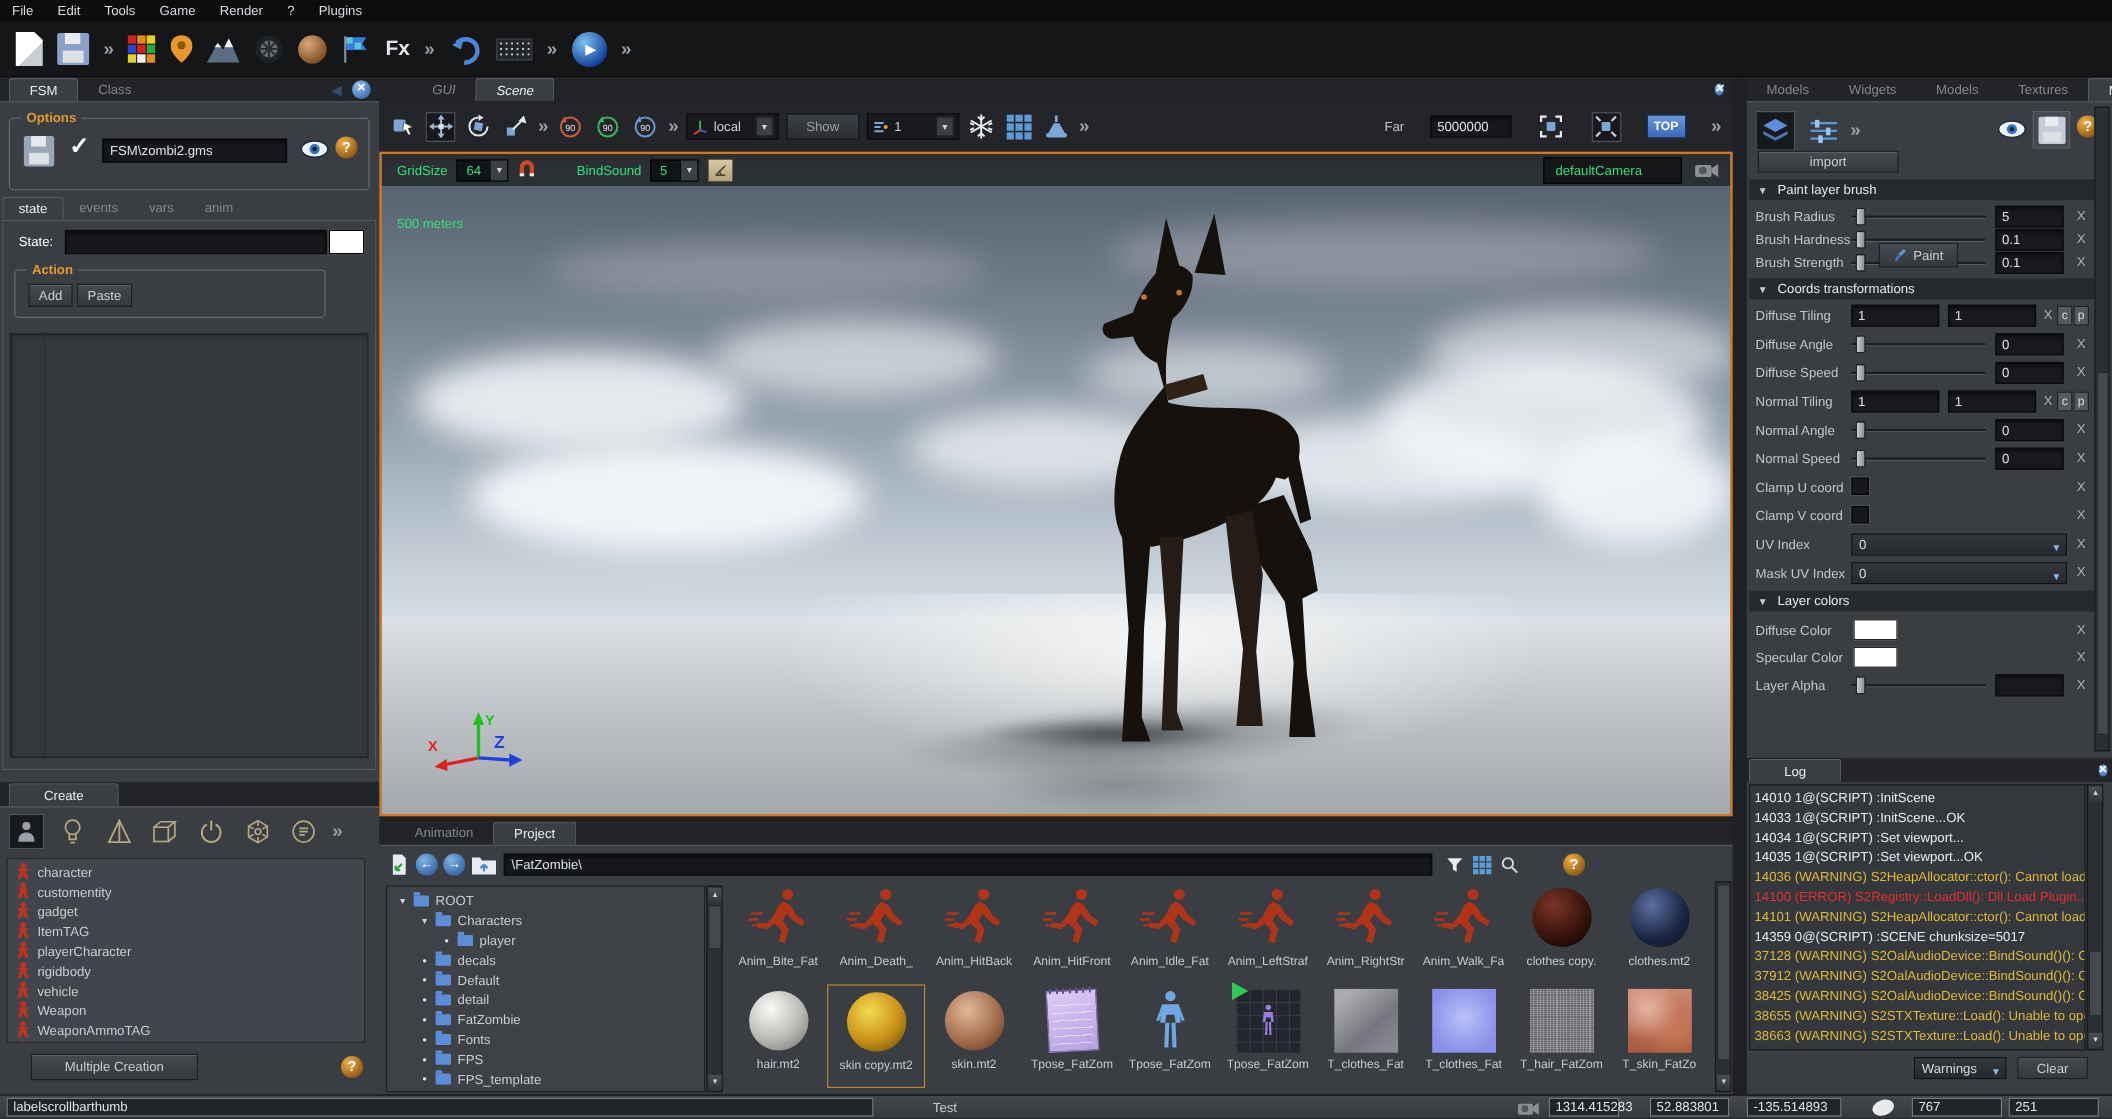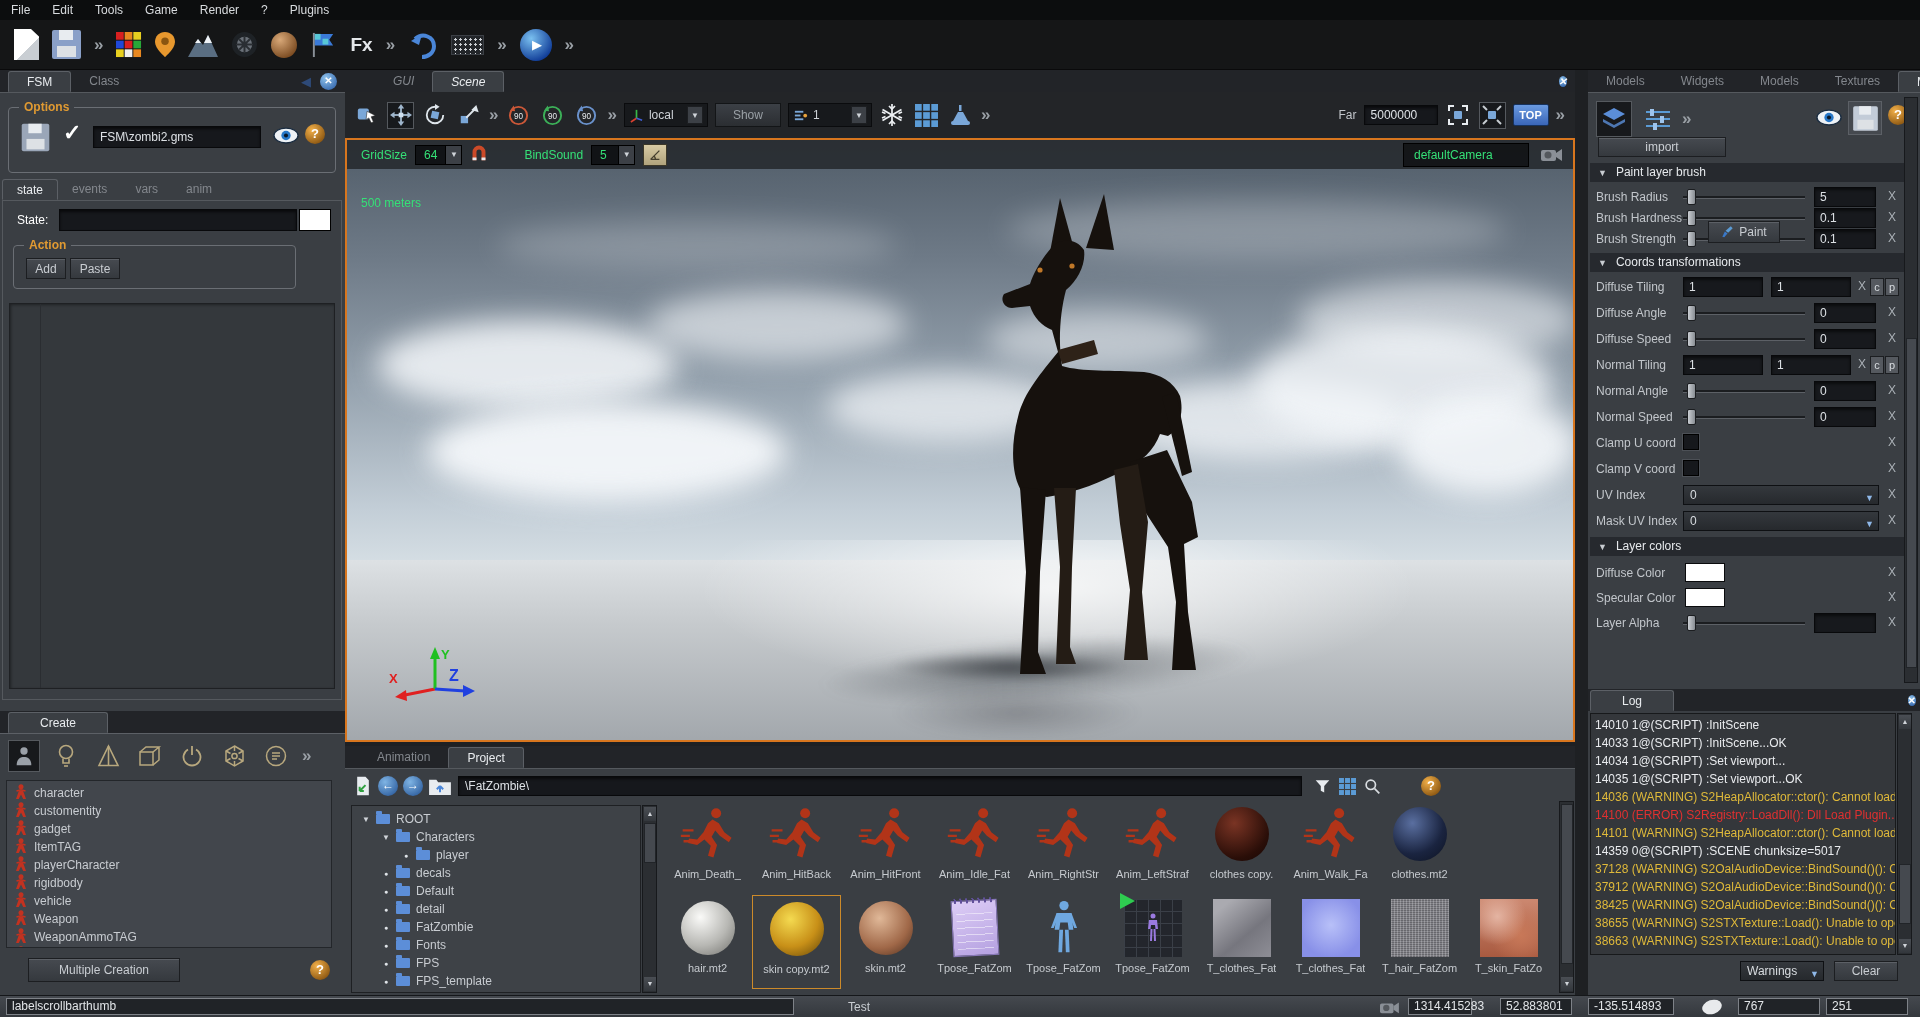--- a/index.html
+++ b/index.html
@@ -507,21 +507,21 @@
         </span>
         <span class="vtool">
           <svg width="24" height="24" viewBox="0 0 24 24" fill="#7aa7d8">
             <rect x="11" y="2" width="2.5" height="6"></rect>
             <path d="M5 18 L10 9 H15 L20 18 Z"></path>
             <rect x="3" y="18" width="19" height="4" rx="2"></rect>
           </svg>
         </span>
         <span class="more">»</span>
       </span>
-    <span style="margin-left:auto;display:flex;align-items:center;gap:7px;padding-right:10px;">
+    <span style="margin-left:auto;display:flex;align-items:center;gap:23px;padding-right:10px;">
       <span style="color:#c2c6cb;">Far</span>
       <span class="input" style="width:74px;height:20px;line-height:18px;">5000000</span>
       <span class="vtool">
           <svg width="24" height="24" viewBox="0 0 24 24">
             <g stroke="#e8ecf0" stroke-width="2" fill="none">
               <path d="M3 8 V3 H8"></path>
               <path d="M16 3 H21 V8"></path>
               <path d="M21 16 V21 H16"></path>
               <path d="M8 21 H3 V16"></path>
             </g>
@@ -741,111 +741,125 @@
             <svg width="58" height="58" viewBox="0 0 64 64">
               <g fill="#b23418">
                 <circle cx="41" cy="9" r="5.5"></circle>
                 <path d="M37 16 L44 20 L50 30 L58 36 L55 41 L45 34 L40 28 L36 35 L42 44 L38 58 L32 56 L35 45 L28 38 L20 44 L10 42 L11 37 L20 38 L27 30 L32 20 Z"></path>
               </g>
               <g stroke="#b23418" stroke-width="2.5">
                 <path d="M4 28 h12 M2 34 h10 M5 40 h9"></path>
               </g>
             </svg>
           </span>
-          <span class="tlabel">Anim_Death_</span>
+          <span class="tlabel">Anim_Bite_Fat</span>
         </div>
         <div class="tcell">
           <span class="timg">
             <svg width="58" height="58" viewBox="0 0 64 64">
               <g fill="#b23418">
                 <circle cx="41" cy="9" r="5.5"></circle>
                 <path d="M37 16 L44 20 L50 30 L58 36 L55 41 L45 34 L40 28 L36 35 L42 44 L38 58 L32 56 L35 45 L28 38 L20 44 L10 42 L11 37 L20 38 L27 30 L32 20 Z"></path>
               </g>
               <g stroke="#b23418" stroke-width="2.5">
                 <path d="M4 28 h12 M2 34 h10 M5 40 h9"></path>
               </g>
             </svg>
           </span>
-          <span class="tlabel">Anim_HitBack</span>
+          <span class="tlabel">Anim_Death_</span>
         </div>
         <div class="tcell">
           <span class="timg">
             <svg width="58" height="58" viewBox="0 0 64 64">
               <g fill="#b23418">
                 <circle cx="41" cy="9" r="5.5"></circle>
                 <path d="M37 16 L44 20 L50 30 L58 36 L55 41 L45 34 L40 28 L36 35 L42 44 L38 58 L32 56 L35 45 L28 38 L20 44 L10 42 L11 37 L20 38 L27 30 L32 20 Z"></path>
               </g>
               <g stroke="#b23418" stroke-width="2.5">
                 <path d="M4 28 h12 M2 34 h10 M5 40 h9"></path>
               </g>
             </svg>
           </span>
-          <span class="tlabel">Anim_HitFront</span>
+          <span class="tlabel">Anim_HitBack</span>
         </div>
         <div class="tcell">
           <span class="timg">
             <svg width="58" height="58" viewBox="0 0 64 64">
               <g fill="#b23418">
                 <circle cx="41" cy="9" r="5.5"></circle>
                 <path d="M37 16 L44 20 L50 30 L58 36 L55 41 L45 34 L40 28 L36 35 L42 44 L38 58 L32 56 L35 45 L28 38 L20 44 L10 42 L11 37 L20 38 L27 30 L32 20 Z"></path>
               </g>
               <g stroke="#b23418" stroke-width="2.5">
                 <path d="M4 28 h12 M2 34 h10 M5 40 h9"></path>
               </g>
             </svg>
           </span>
-          <span class="tlabel">Anim_Idle_Fat</span>
+          <span class="tlabel">Anim_HitFront</span>
         </div>
         <div class="tcell">
           <span class="timg">
             <svg width="58" height="58" viewBox="0 0 64 64">
               <g fill="#b23418">
                 <circle cx="41" cy="9" r="5.5"></circle>
                 <path d="M37 16 L44 20 L50 30 L58 36 L55 41 L45 34 L40 28 L36 35 L42 44 L38 58 L32 56 L35 45 L28 38 L20 44 L10 42 L11 37 L20 38 L27 30 L32 20 Z"></path>
               </g>
               <g stroke="#b23418" stroke-width="2.5">
                 <path d="M4 28 h12 M2 34 h10 M5 40 h9"></path>
               </g>
             </svg>
           </span>
-          <span class="tlabel">Anim_RightStr</span>
+          <span class="tlabel">Anim_Idle_Fat</span>
         </div>
         <div class="tcell">
           <span class="timg">
             <svg width="58" height="58" viewBox="0 0 64 64">
               <g fill="#b23418">
                 <circle cx="41" cy="9" r="5.5"></circle>
                 <path d="M37 16 L44 20 L50 30 L58 36 L55 41 L45 34 L40 28 L36 35 L42 44 L38 58 L32 56 L35 45 L28 38 L20 44 L10 42 L11 37 L20 38 L27 30 L32 20 Z"></path>
               </g>
               <g stroke="#b23418" stroke-width="2.5">
                 <path d="M4 28 h12 M2 34 h10 M5 40 h9"></path>
               </g>
             </svg>
           </span>
           <span class="tlabel">Anim_LeftStraf</span>
         </div>
         <div class="tcell">
           <span class="timg">
-            <span class="sp sp-darkred"></span>
-          </span>
-          <span class="tlabel">clothes copy.</span>
-        </div>
-        <div class="tcell">
-          <span class="timg">
             <svg width="58" height="58" viewBox="0 0 64 64">
               <g fill="#b23418">
                 <circle cx="41" cy="9" r="5.5"></circle>
                 <path d="M37 16 L44 20 L50 30 L58 36 L55 41 L45 34 L40 28 L36 35 L42 44 L38 58 L32 56 L35 45 L28 38 L20 44 L10 42 L11 37 L20 38 L27 30 L32 20 Z"></path>
               </g>
               <g stroke="#b23418" stroke-width="2.5">
                 <path d="M4 28 h12 M2 34 h10 M5 40 h9"></path>
               </g>
             </svg>
           </span>
+          <span class="tlabel">Anim_RightStr</span>
+        </div>
+        <div class="tcell">
+          <span class="timg">
+            <svg width="58" height="58" viewBox="0 0 64 64">
+              <g fill="#b23418">
+                <circle cx="41" cy="9" r="5.5"></circle>
+                <path d="M37 16 L44 20 L50 30 L58 36 L55 41 L45 34 L40 28 L36 35 L42 44 L38 58 L32 56 L35 45 L28 38 L20 44 L10 42 L11 37 L20 38 L27 30 L32 20 Z"></path>
+              </g>
+              <g stroke="#b23418" stroke-width="2.5">
+                <path d="M4 28 h12 M2 34 h10 M5 40 h9"></path>
+              </g>
+            </svg>
+          </span>
           <span class="tlabel">Anim_Walk_Fa</span>
+        </div>
+        <div class="tcell">
+          <span class="timg">
+            <span class="sp sp-darkred"></span>
+          </span>
+          <span class="tlabel">clothes copy.</span>
         </div>
         <div class="tcell">
           <span class="timg">
             <span class="sp sp-navy"></span>
           </span>
           <span class="tlabel">clothes.mt2</span>
         </div>
       </div>
     <div id="thumbs2" style="position:absolute;left:318px;top:126px;width:895px;display:flex;">
         <div class="tcell">

